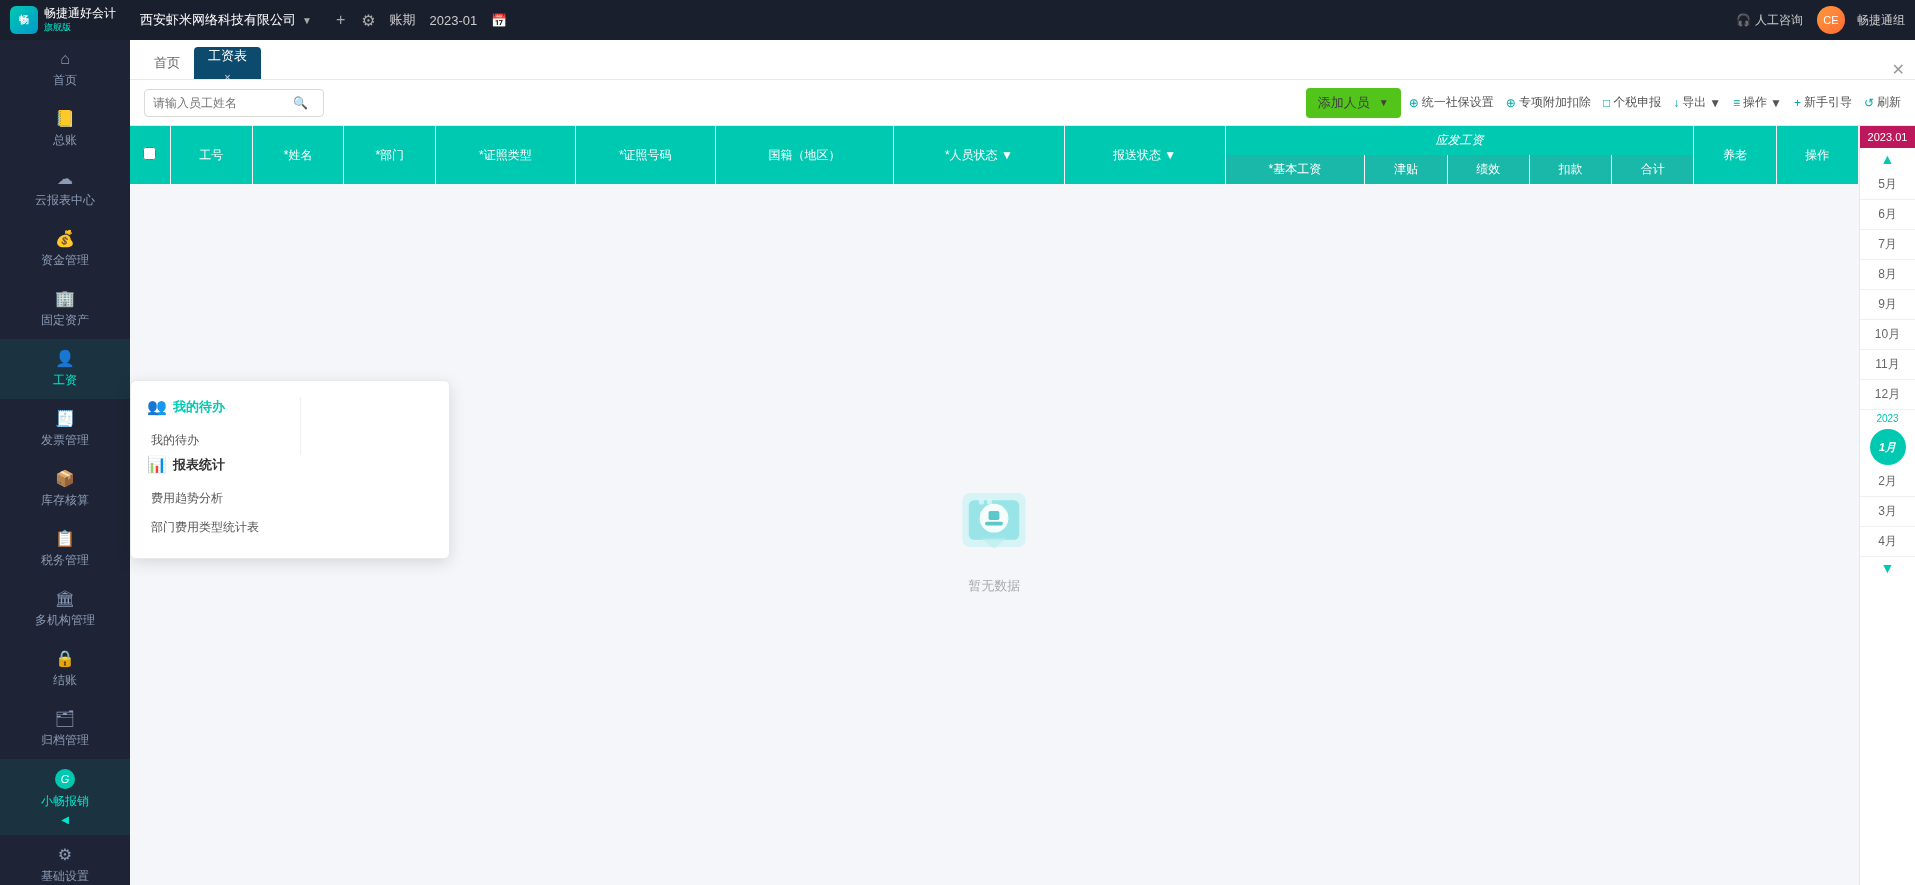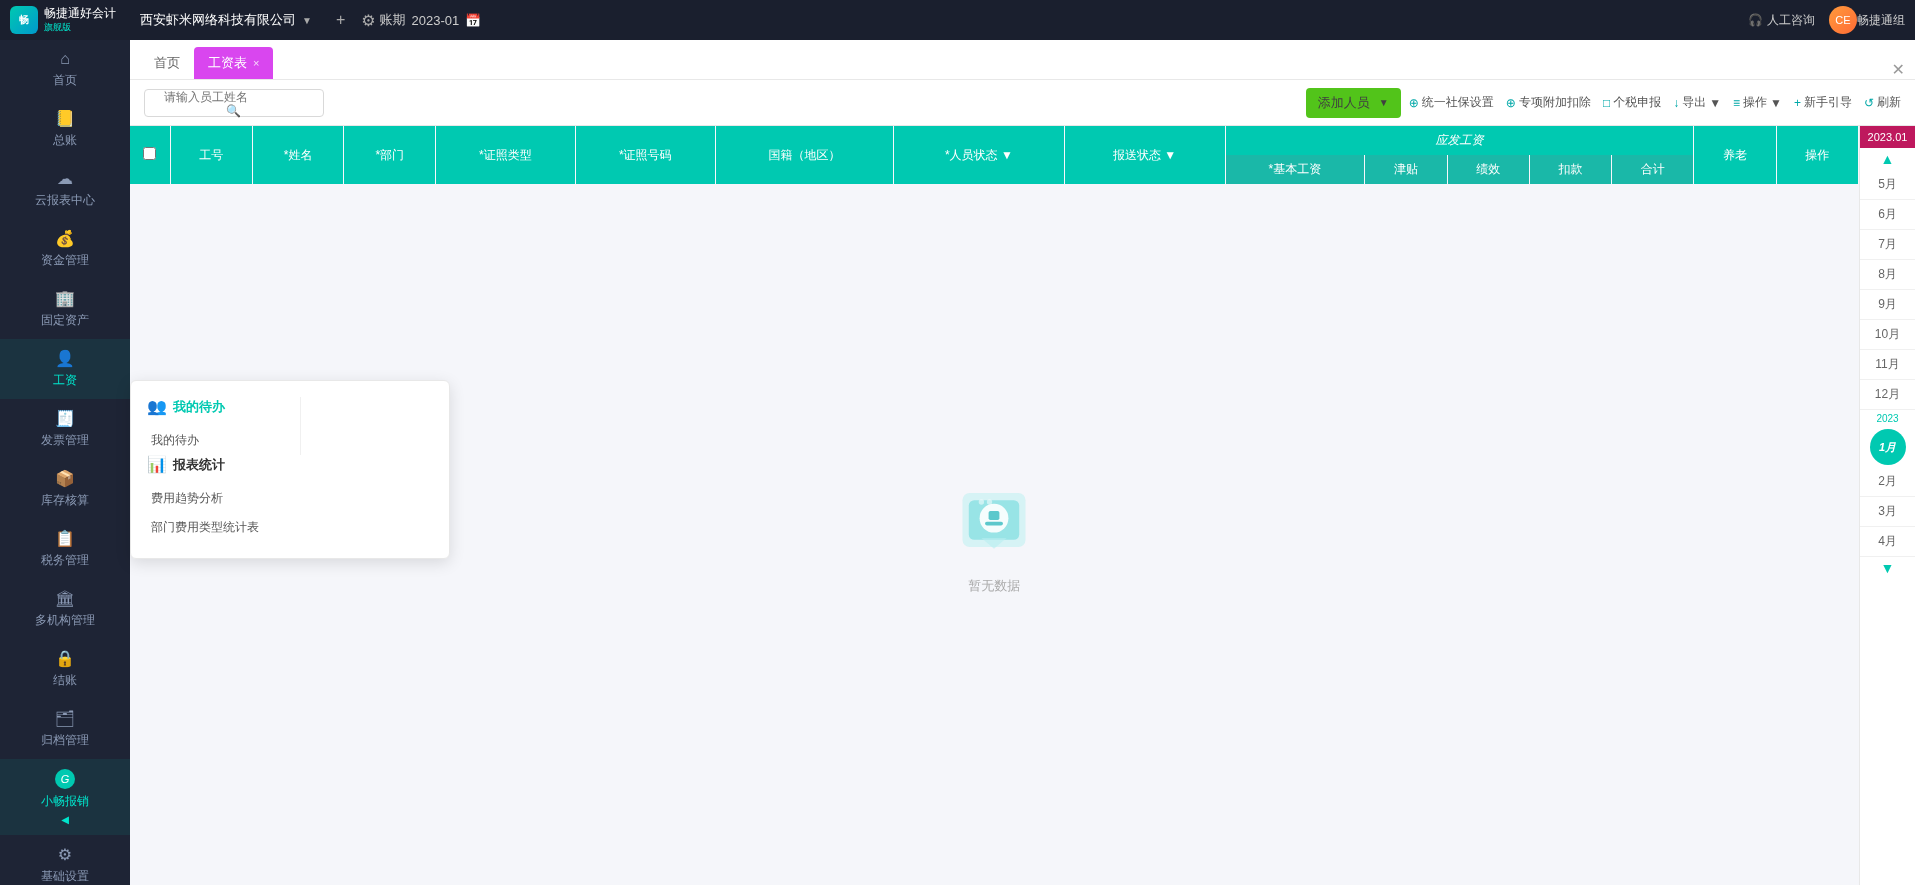--- a/index.html
+++ b/index.html
@@ -39,35 +39,35 @@
 
     .top-bar-actions {
       display: flex; align-items: center; gap: 8px; margin-left: 10px;
     }
     .top-bar-btn {
       color: #aaa; background: none; border: none; cursor: pointer;
       font-size: 16px; padding: 4px;
     }
 
     .period-area {
-      display: flex; align-items: center; gap: 6px;
-      color: #ccc; font-size: 13px; margin-left: 0;
+      display: flex; align-items: center; gap: 14px;
+      color: #ccc; font-size: 13px; margin-left: 10px;
     }
     .period-area .calendar-icon { color: #00e5cc; }
 
     .top-right {
       margin-left: auto;
       display: flex; align-items: center; gap: 14px;
     }
     .service-btn {
       display: flex; align-items: center; gap: 4px;
       color: #ccc; font-size: 12px; cursor: pointer;
     }
     .user-area {
-      display: flex; align-items: center; gap: 0;
+      display: flex; align-items: center; gap: 12px;
       cursor: pointer;
     }
     .avatar {
       width: 28px; height: 28px; border-radius: 50%;
       background: linear-gradient(135deg, #ff9a3c, #ff6b35);
       display: flex; align-items: center; justify-content: center;
       color: white; font-size: 11px;
     }
     .username { color: #ccc; font-size: 12px; }
 
@@ -109,40 +109,39 @@
       padding: 0 10px; border-bottom: 1px solid #e8e8e8;
       flex-shrink: 0;
     }
     .tab {
       height: 32px; padding: 0 14px;
       display: flex; align-items: center; gap: 6px;
       cursor: pointer; border-radius: 4px 4px 0 0;
       font-size: 13px; color: #666;
     }
     .tab.active {
-      background: #d946ef; color: white;
+      background: #0c4a6e; color: white; flex-direction: column;
     }
     .tab .close-btn {
       font-size: 11px; color: rgba(255,255,255,0.8); cursor: pointer;
     }
 
     
     .toolbar {
       height: 46px; background: #fff;
       display: flex; align-items: center;
       padding: 0 14px; gap: 8px;
       border-bottom: 1px solid #e8e8e8;
       flex-shrink: 0;
     }
     .search-box {
       display: flex; align-items: center;
       border: 1px solid #d9d9d9; border-radius: 4px;
       padding: 0 8px; height: 28px; width: 180px;
       background: #fff;
-      flex-direction: column;
     }
     .search-box input {
       border: none; outline: none; font-size: 12px;
       width: 140px; color: #999;
     }
     .search-icon { color: #bbb; font-size: 12px; cursor: pointer; }
 
     .add-person-btn {
       background: #52c41a; color: #404040;
       border: none; border-radius: 4px;

